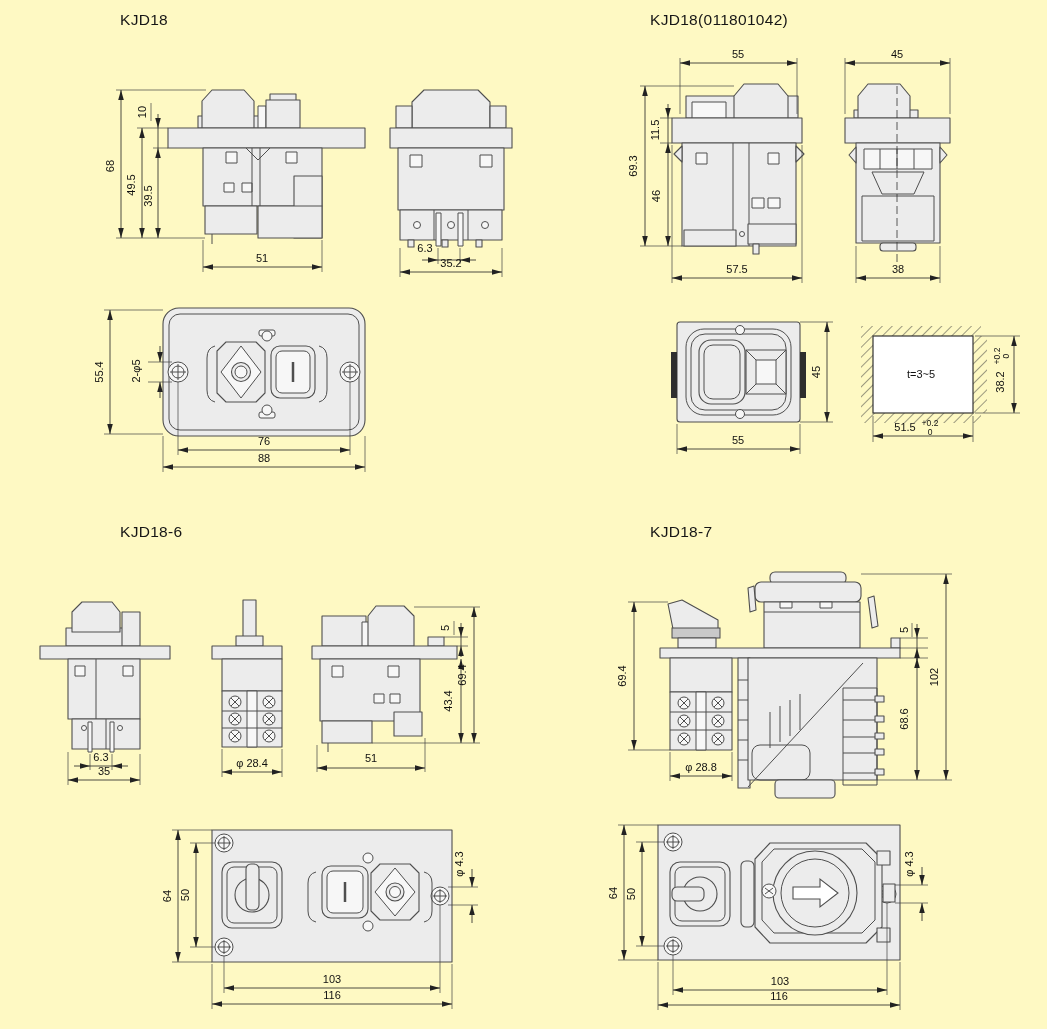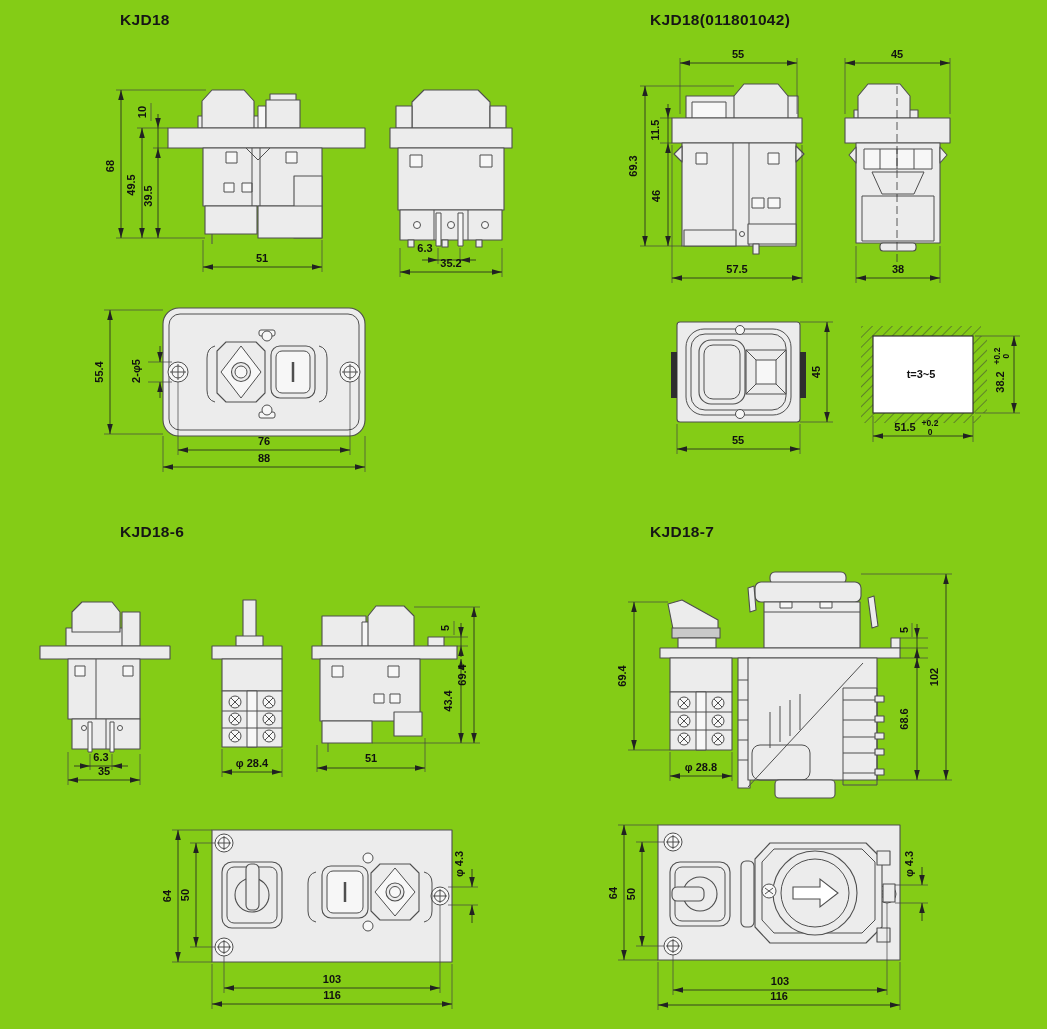--- a/index.html
+++ b/index.html
@@ -1,16 +1,16 @@
 <!DOCTYPE html>
 <html><head>
 <meta charset="utf-8">
 <style>
   html,body{margin:0;padding:0;background:#ffffff;}
-  .stage{position:relative;width:1047px;height:1029px;background:#84cc16;overflow:hidden;font-weight:bold;}
+  .stage{position:relative;width:1047px;height:1029px;background:#fef9c3;overflow:hidden;}
   svg{display:block;}
   .part{fill:#ececec;stroke:#4f4f4f;stroke-width:1.1;stroke-linejoin:round;}
   .partL{fill:#f7f7f7;stroke:#4f4f4f;stroke-width:1;stroke-linejoin:round;}
   .partD{fill:#c9c9c9;stroke:#4a4a4a;stroke-width:1;}
   .detail{fill:none;stroke:#4f4f4f;stroke-width:1;stroke-linejoin:round;}
   .dim{stroke:#222;stroke-width:.8;fill:none;}
   .ext{stroke:#444;stroke-width:.7;fill:none;}
   .dash{stroke:#333;stroke-width:.8;fill:none;stroke-dasharray:8 4;}
   .tab{fill:#2e2e2e;stroke:none;}
   .white{fill:#ffffff;}

